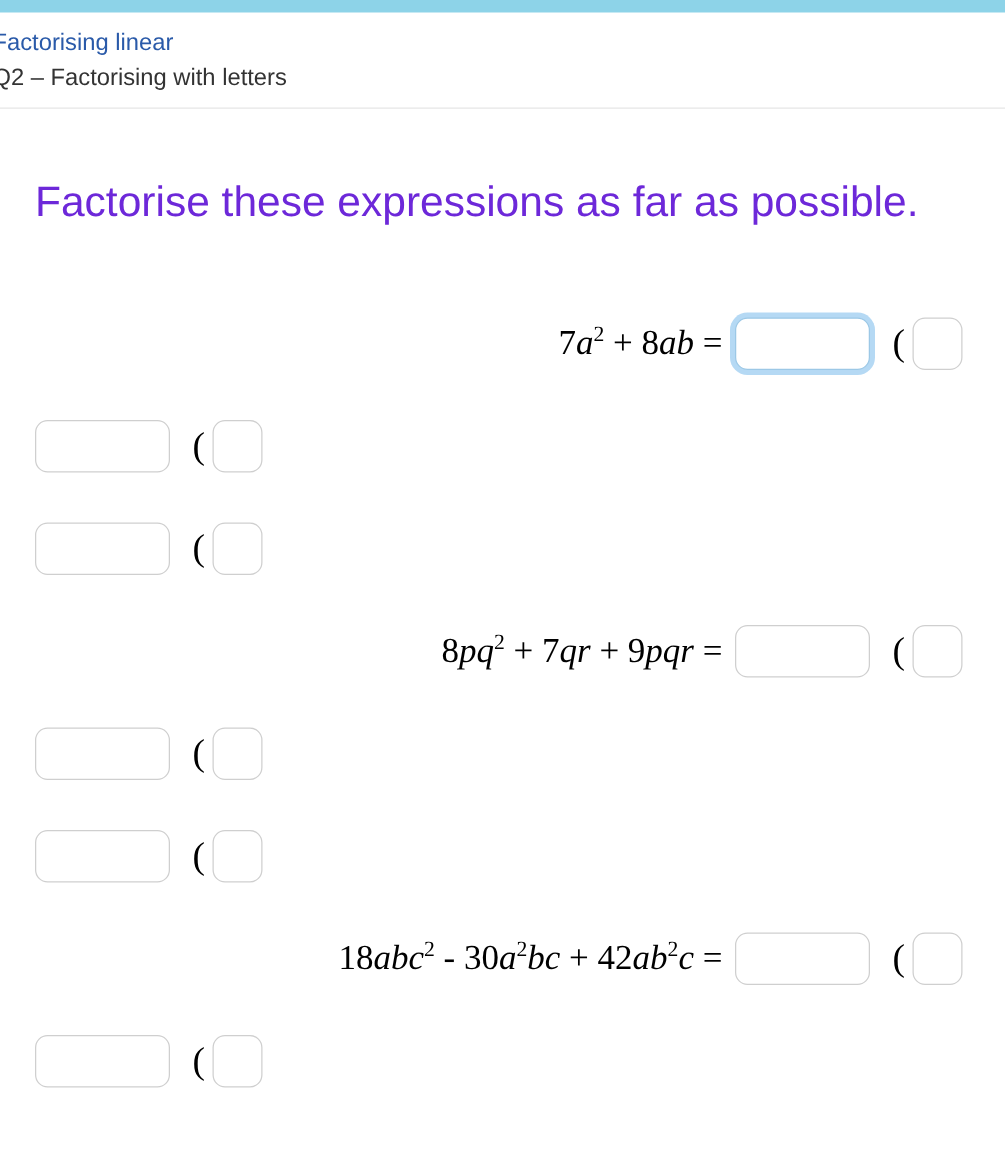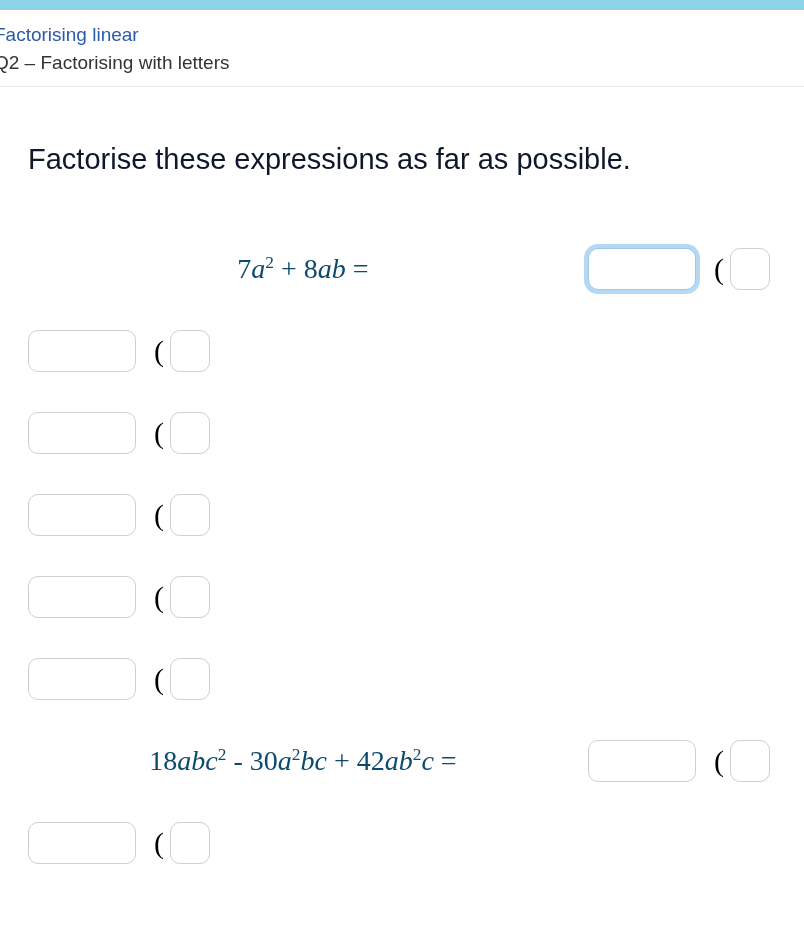--- a/index.html
+++ b/index.html
@@ -29,42 +29,42 @@
   }
   .breadcrumb-child {
     color: #333333;
     font-size: 19px;
     margin-left: -6px;
   }
   .content {
     padding: 56px 20px 40px 28px;
   }
   .instruction {
-    color: #0f172a;
-    font-size: 29px;
+    color: #6d28d9;
+    font-size: 34px;
     font-weight: 400;
     margin-bottom: 72px;
     white-space: nowrap;
   }
   .questions {
     display: flex;
     flex-direction: column;
     gap: 40px;
   }
   .qrow {
     display: flex;
     align-items: center;
     justify-content: flex-start;
   }
   .expr {
     width: 560px;
-    text-align: center;
+    text-align: right;
     font-family: Georgia, 'Times New Roman', serif;
     font-size: 28px;
-    color: #0c4a6e;
+    color: #000000;
     padding-right: 10px;
     white-space: nowrap;
   }
   .expr .it { font-style: italic; }
   .expr .op { font-style: normal; }
   .expr sup { font-size: 0.62em; vertical-align: super; font-style: normal; }
   .answer-box {
     width: 108px;
     height: 42px;
     border: 1px solid #cfcfcf;
@@ -111,20 +111,21 @@
         <input type="text" class="answer-box" style="">
         <span class="paren">(</span>
         <input type="text" class="answer-box small" style="">
       </div>
       <div class="qrow">
         <input type="text" class="answer-box" style="">
         <span class="paren">(</span>
         <input type="text" class="answer-box small" style="">
       </div>
       <div class="qrow">
+        <div class="expr">8<span class="it">pq</span><sup>2</sup> <span class="op">+</span> 7<span class="it">qr</span> <span class="op">+</span> 9<span class="it">pqr</span> <span class="op">=</span></div>
         <input type="text" class="answer-box" style="">
         <span class="paren">(</span>
         <input type="text" class="answer-box small" style="">
       </div>
       <div class="qrow">
         <input type="text" class="answer-box" style="">
         <span class="paren">(</span>
         <input type="text" class="answer-box small" style="">
       </div>
       <div class="qrow">

